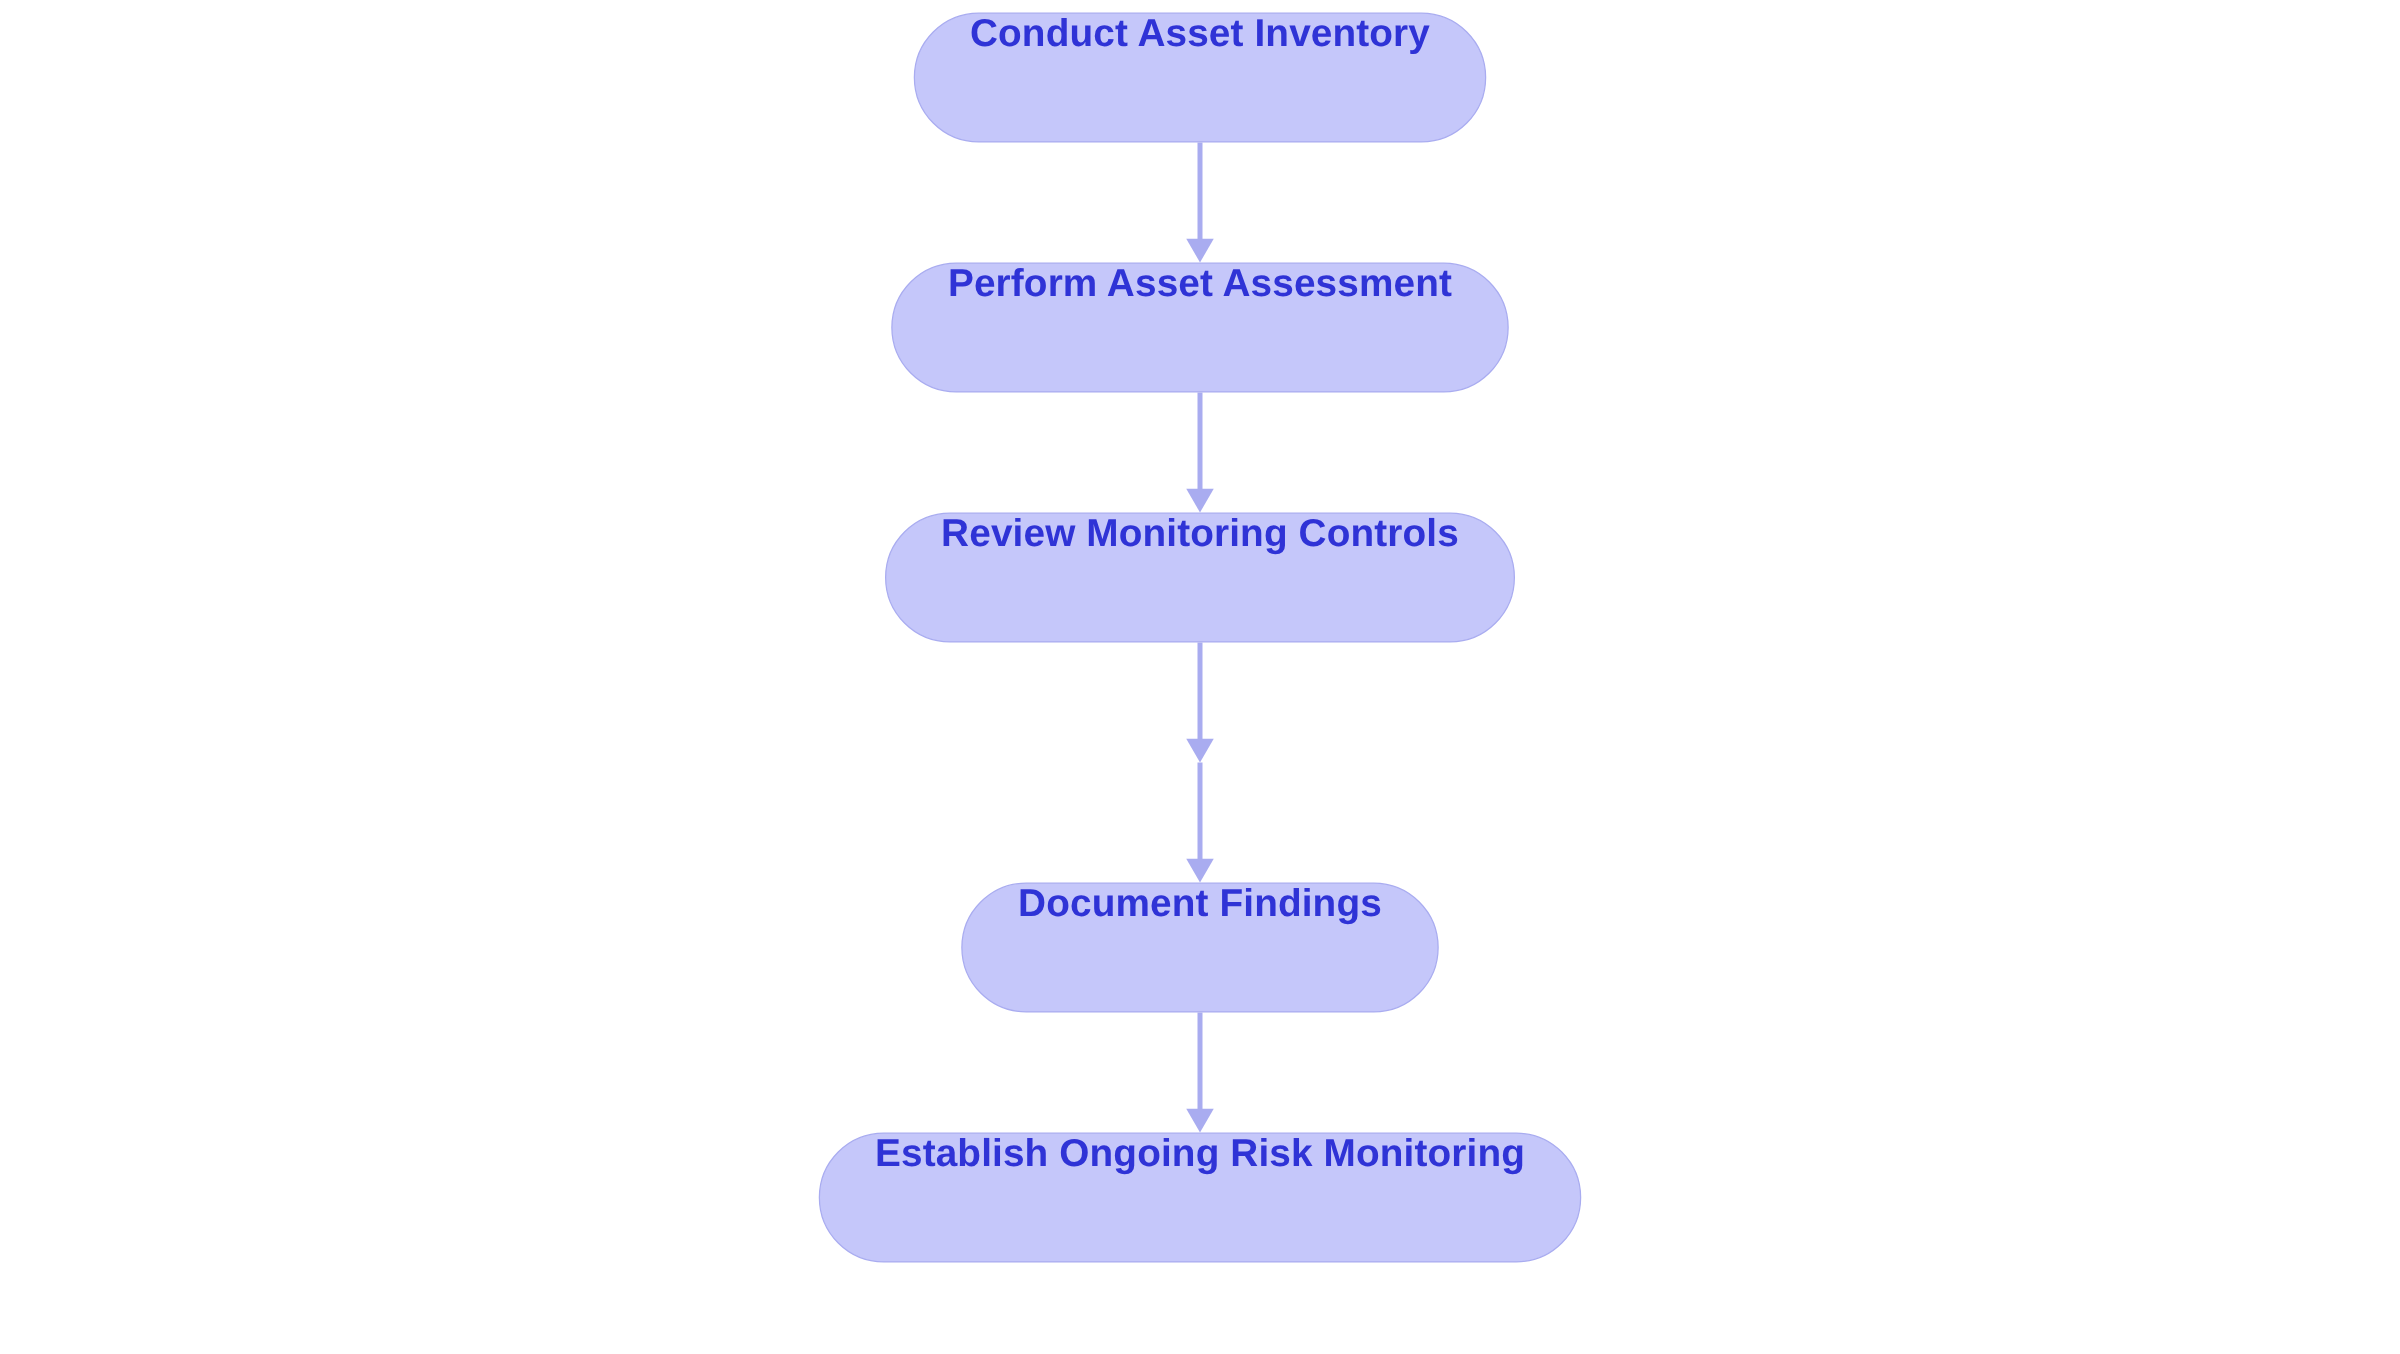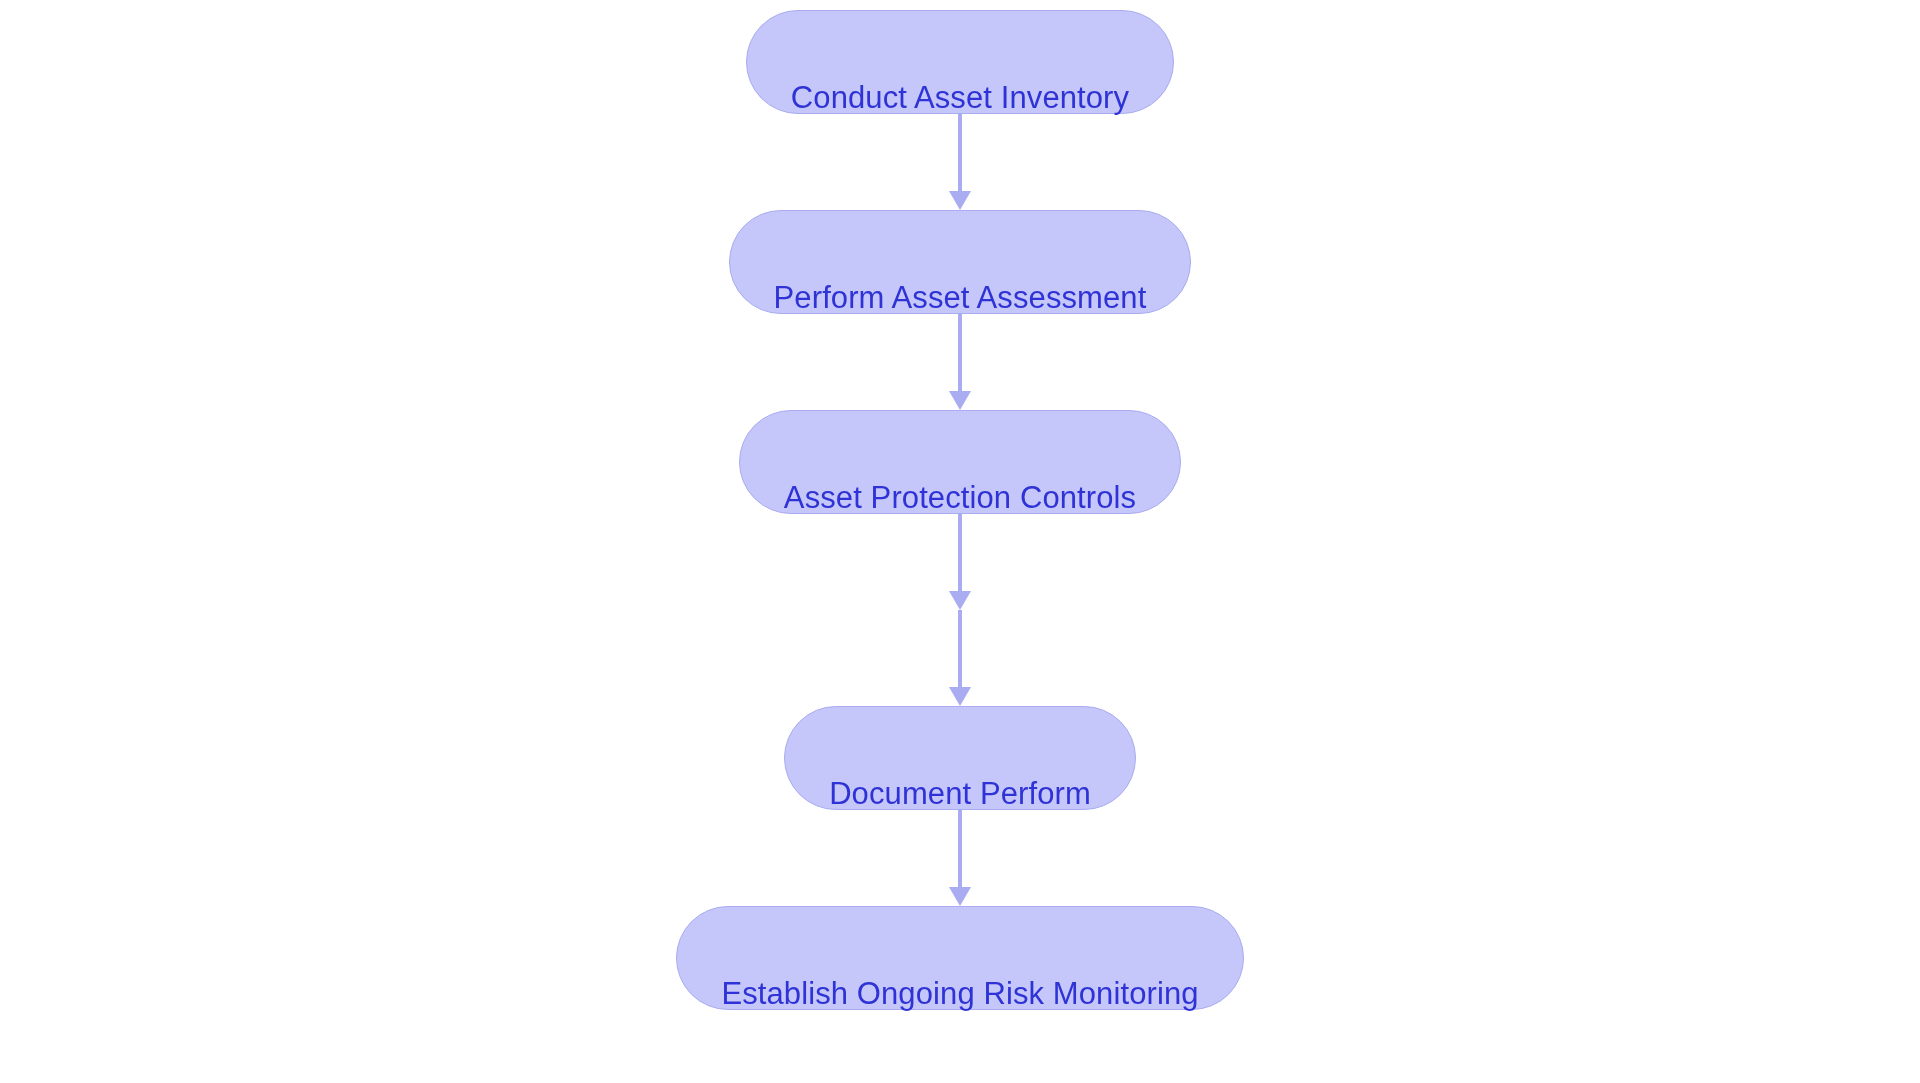--- a/index.html
+++ b/index.html
@@ -29,30 +29,30 @@
     display: flex;
     flex-direction: column;
     align-items: center;
     justify-content: flex-start;
     padding-top: 10px;
     box-sizing: border-box;
   }
 
   .node {
     display: flex;
-    align-items: flex-end;
+    align-items: flex-start;
     justify-content: center;
     height: 104px;
     box-sizing: border-box;
     background: #c5c7fa;
     border: 1.4px solid #a9acf0;
     border-radius: 52px;
     color: #2f33d6;
     font-size: 31px;
-    font-weight: 400;
+    font-weight: 700;
     letter-spacing: 0.1px;
     white-space: nowrap;
     padding: 0 44px;
     line-height: 1;
   }
 
   .connector {
     position: relative;
     width: 24px;
     height: 96px;
@@ -99,36 +99,36 @@
     <div class="node">
       <span>Perform Asset Assessment</span>
     </div>
 
     <div class="connector">
       <div class="stem"></div>
       <div class="head"></div>
     </div>
 
     <div class="node">
-      <span>Asset Protection Controls</span>
+      <span>Review Monitoring Controls</span>
     </div>
 
     <div class="connector">
       <div class="stem"></div>
       <div class="head"></div>
     </div>
 
 
     <div class="connector">
       <div class="stem"></div>
       <div class="head"></div>
     </div>
 
     <div class="node">
-      <span>Document Perform</span>
+      <span>Document Findings</span>
     </div>
 
     <div class="connector">
       <div class="stem"></div>
       <div class="head"></div>
     </div>
 
     <div class="node">
       <span>Establish Ongoing Risk Monitoring</span>
     </div>

